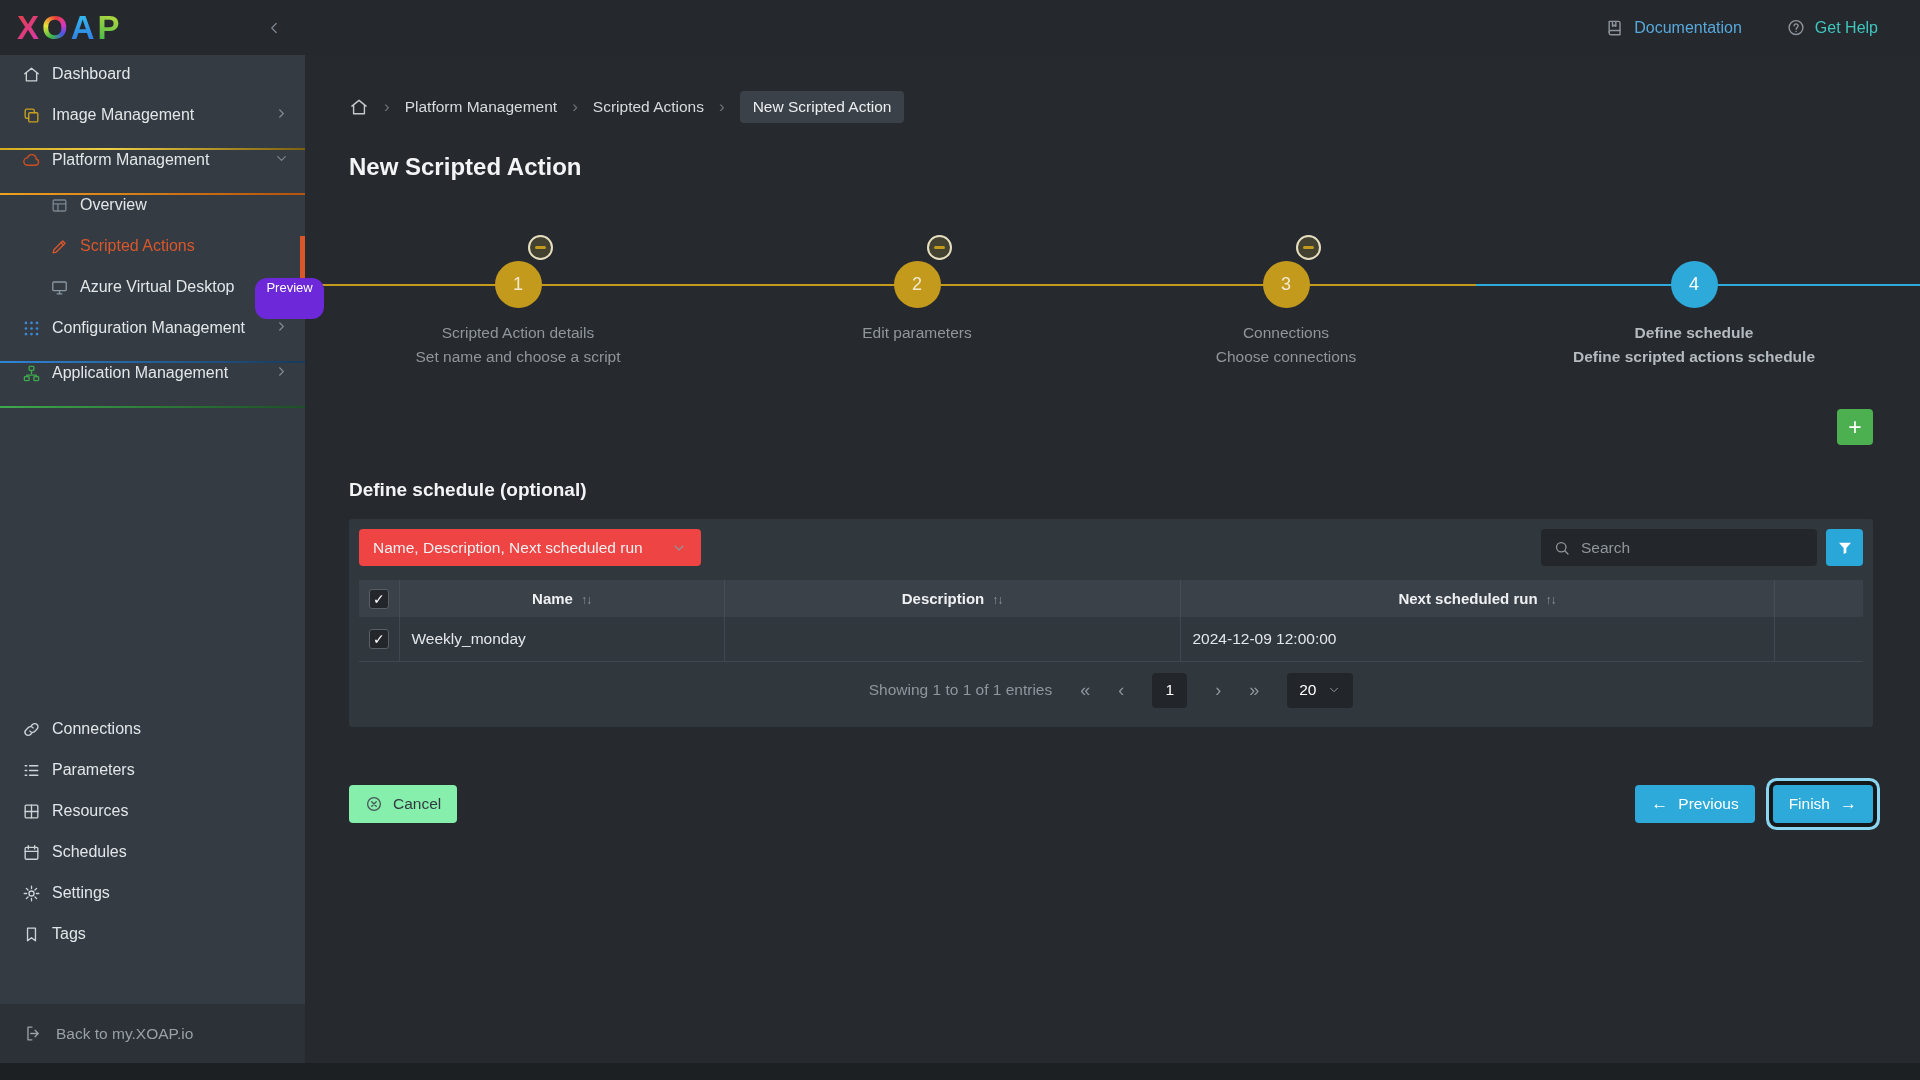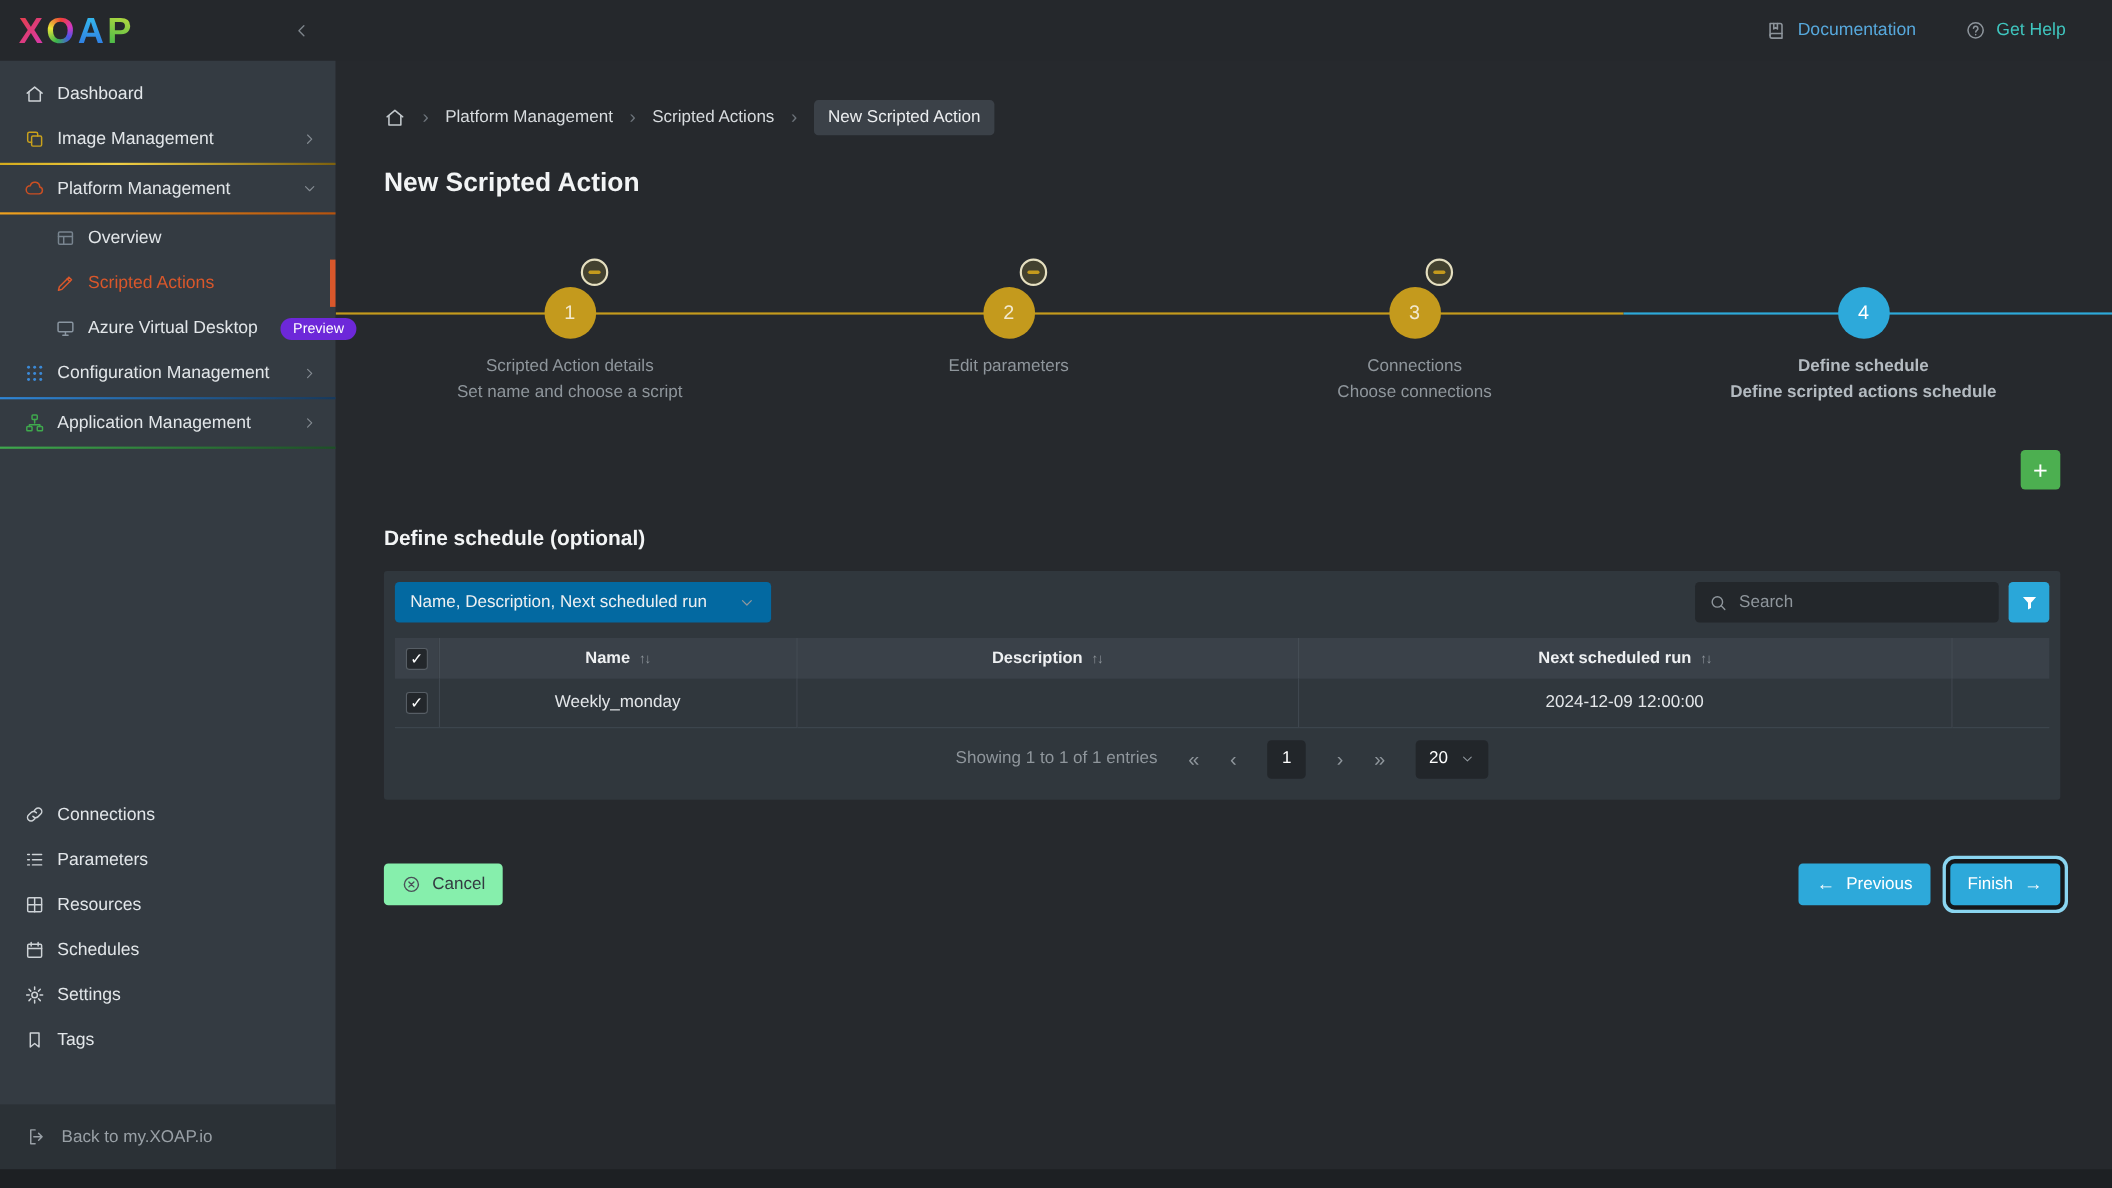--- a/index.html
+++ b/index.html
@@ -20,21 +20,21 @@
   .logo .l3 { background-image:linear-gradient(200deg,#d6e23c,#2bb24c); }
   .collapse { position:absolute; right:22px; top:50%; transform:translateY(-50%); color:#7d848b; width:18px; height:18px; }
   .topbar-right { margin-left:auto; display:flex; align-items:center; gap:44px; padding-right:42px; }
   .tb-link { display:flex; align-items:center; gap:9px; font-size:16px; }
   .tb-link .icn { color:#8d949b; width:20px; height:20px; }
   .tb-link.doc { color:#57a9dd; }
   .tb-link.help { color:#3fc6bf; }
 
   
   .sidebar { position:absolute; top:55px; left:0; width:305px; bottom:17px; background:#343b42; display:flex; flex-direction:column; padding-top:10px; z-index:4; }
-  .sb-item { position:relative; height:41px; flex:none; display:flex; align-items:center; gap:11px; padding:0 16px 0 22px; font-size:16px; color:#e2e6e9; white-space:nowrap; }
+  .sb-item { position:relative; height:41px; flex:none; display:flex; gap:11px; padding:0 16px 0 22px; font-size:16px; color:#e2e6e9; white-space:nowrap; }
   .sb-item .icn { color:#ced3d7; }
   .sb-item.sub { padding-left:50px; }
   .sb-item.active { color:#d9572b; }
   .sb-item.active .icn { color:#d9572b; }
   .sb-item.active::after { content:''; position:absolute; right:0; top:-1px; bottom:-1px; width:5px; background:#d9572b; }
   .sb-item .chev { margin-left:auto; color:#848b92; width:15px; height:15px; display:inline-flex; }
   .sb-item .chev svg { width:100%; height:100%; }
   .badge { margin-left:10px; background:#6d28d9; color:#fff; font-size:13px; padding:3px 11px 4px; border-radius:12px; line-height:1; }
   .sb-divider { height:2px; flex:none; margin:1px 0; }
   .sb-divider.gold   { background:linear-gradient(90deg,#d4ab1d,#f0cf45 35%,#7c600e); }
@@ -70,34 +70,34 @@
   .step-labels { position:absolute; top:82px; width:440px; transform:translateX(-50%); text-align:center; font-size:15.5px; color:#8f969c; line-height:1.55; }
   .step-labels.active { color:#b3bac0; font-weight:700; }
 
   .add-row { display:flex; justify-content:flex-end; margin-top:18px; }
   .btn-add { width:36px; height:36px; background:#4caf50; border:0; border-radius:4px; color:#fff; font-size:23px; line-height:1; display:flex; align-items:center; justify-content:center; }
 
   .section-title { margin-top:34px; font-size:19px; font-weight:700; color:#f2f4f5; }
 
   .panel { margin-top:18px; background:#30373d; border-radius:3px; padding:10px; }
   .toolbar { display:flex; align-items:center; }
-  .dropdown { height:37px; min-width:332px; background:#0369a1; border-radius:4px; display:flex; align-items:center; padding:0 14px; font-size:15.5px; color:#eef0f2; }
+  .dropdown { height:37px; min-width:332px; background:#ef4444; border-radius:4px; display:flex; align-items:center; padding:0 14px; font-size:15.5px; color:#eef0f2; }
   .dropdown .chev { color:#8f969c; margin-left:28px; width:16px; height:16px; display:inline-flex; }
   .dropdown .chev svg { width:100%; height:100%; }
   .search-box { margin-left:auto; width:276px; height:37px; background:#23272b; border-radius:4px; display:flex; align-items:center; padding:0 12px; gap:10px; }
   .search-box .icn { color:#8f969c; width:18px; height:18px; }
   .search-box input { background:transparent; border:0; outline:0; color:#dfe3e6; font-size:15.5px; width:100%; font-family:inherit; }
   .search-box input::placeholder { color:#8f969c; }
   .btn-filter { width:37px; height:37px; background:#2aa7d9; border:0; border-radius:4px; margin-left:9px; color:#fff; display:flex; align-items:center; justify-content:center; }
   .btn-filter .icn { width:18px; height:18px; }
 
   table.grid { width:100%; border-collapse:collapse; table-layout:fixed; margin-top:14px; }
   .grid th { height:37px; background:#3a4149; font-size:15px; font-weight:700; color:#eef0f2; text-align:center; padding:0 12px; border-left:1px solid #454d55; white-space:nowrap; }
   .grid th:first-child { border-left:0; padding:0; text-align:center; }
-  .grid td { height:44px; font-size:15.5px; color:#e4e7ea; padding:0 12px; border-left:1px solid #3f474f; border-bottom:1px solid #3f474f; white-space:nowrap;text-align:center; }
+  .grid td { height:44px; font-size:15.5px; color:#e4e7ea; padding:0 12px; border-left:1px solid #3f474f; border-bottom:1px solid #3f474f; white-space:nowrap; }
   .grid td:first-child { border-left:0; padding:0; text-align:center; }
   .sort { color:#8f969c; font-size:12px; margin-left:8px; letter-spacing:-1px; font-weight:400; }
   .checkbox { display:inline-flex; width:20px; height:20px; background:#23272b; border:1px solid #575e65; border-radius:3px; align-items:center; justify-content:center; color:#fff; font-size:14px; line-height:1; vertical-align:middle; }
 
   .pagination { display:flex; align-items:center; justify-content:center; gap:28px; padding:11px 0 9px; font-size:15.5px; color:#8f969c; }
   .pg-btn { color:#8f969c; font-size:18px; background:none; border:0; font-family:inherit; }
   .pg-current { width:35px; height:35px; background:#22262a; border-radius:4px; color:#fff; display:flex; align-items:center; justify-content:center; font-size:15.5px; }
   .pg-size { width:66px; height:35px; background:#22262a; border-radius:4px; color:#fff; display:flex; align-items:center; justify-content:center; gap:11px; font-size:15.5px; }
   .pg-size .chev { color:#8f969c; width:14px; height:14px; display:inline-flex; }
   .pg-size .chev svg { width:100%; height:100%; }

